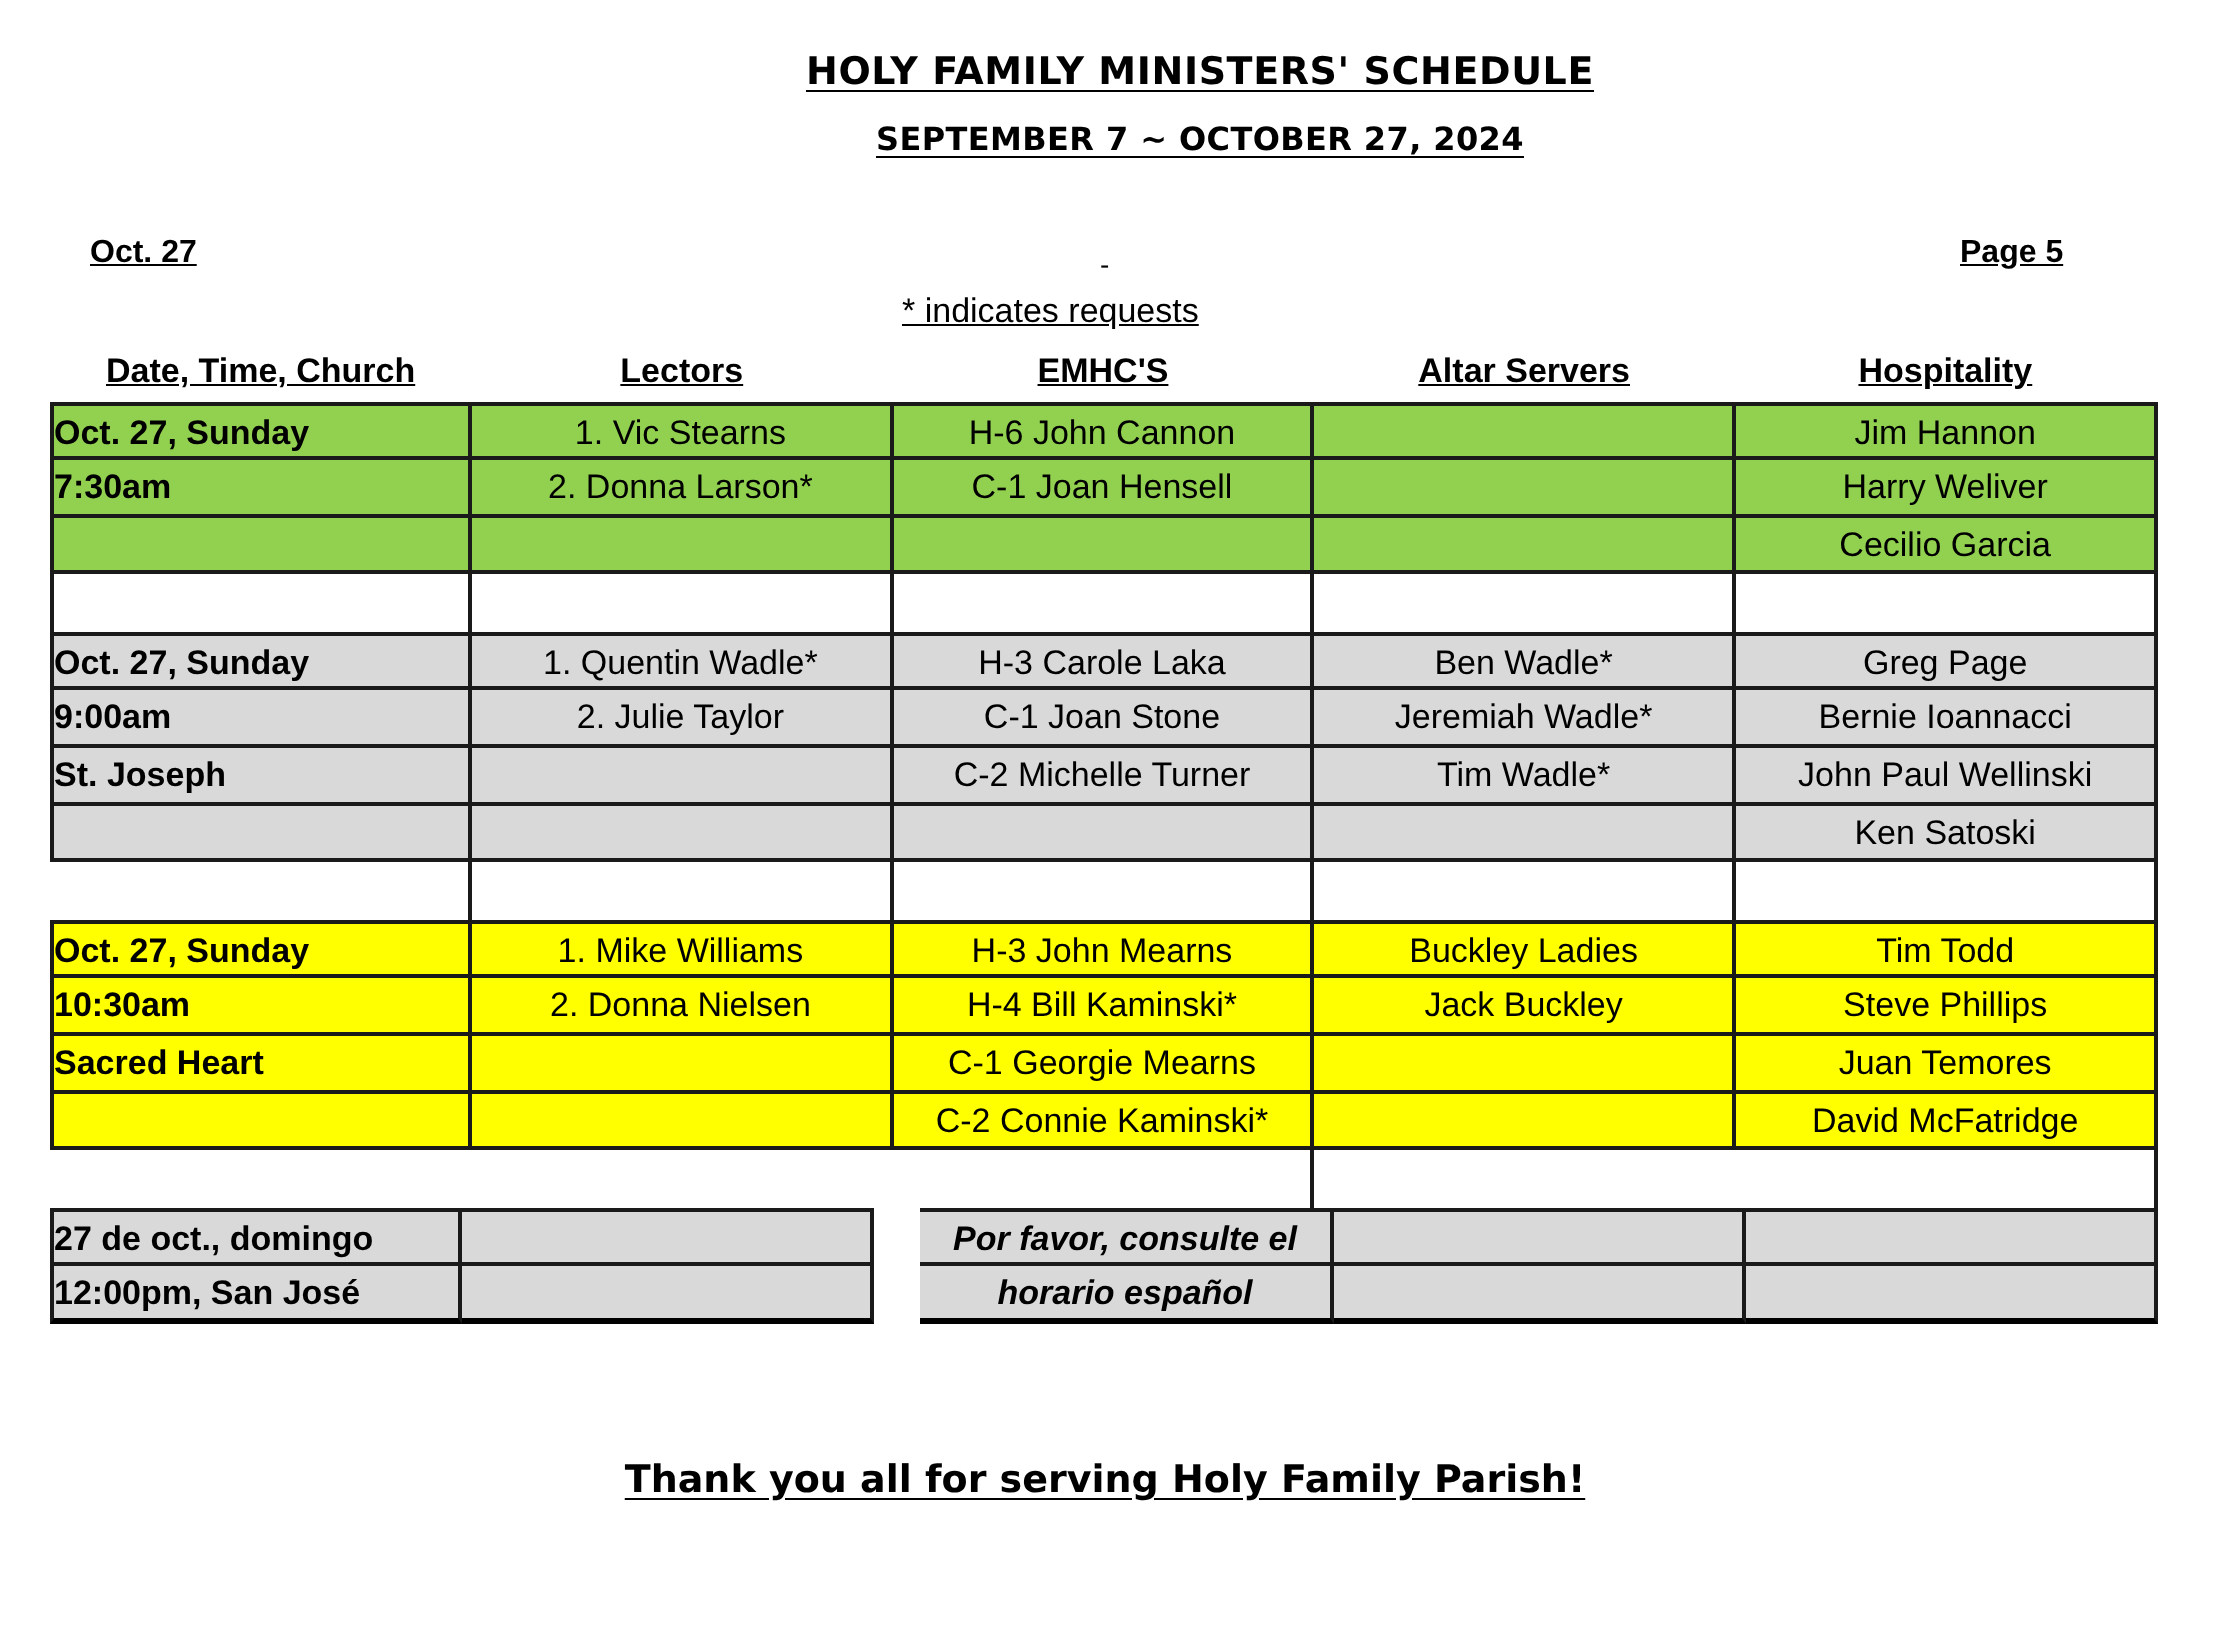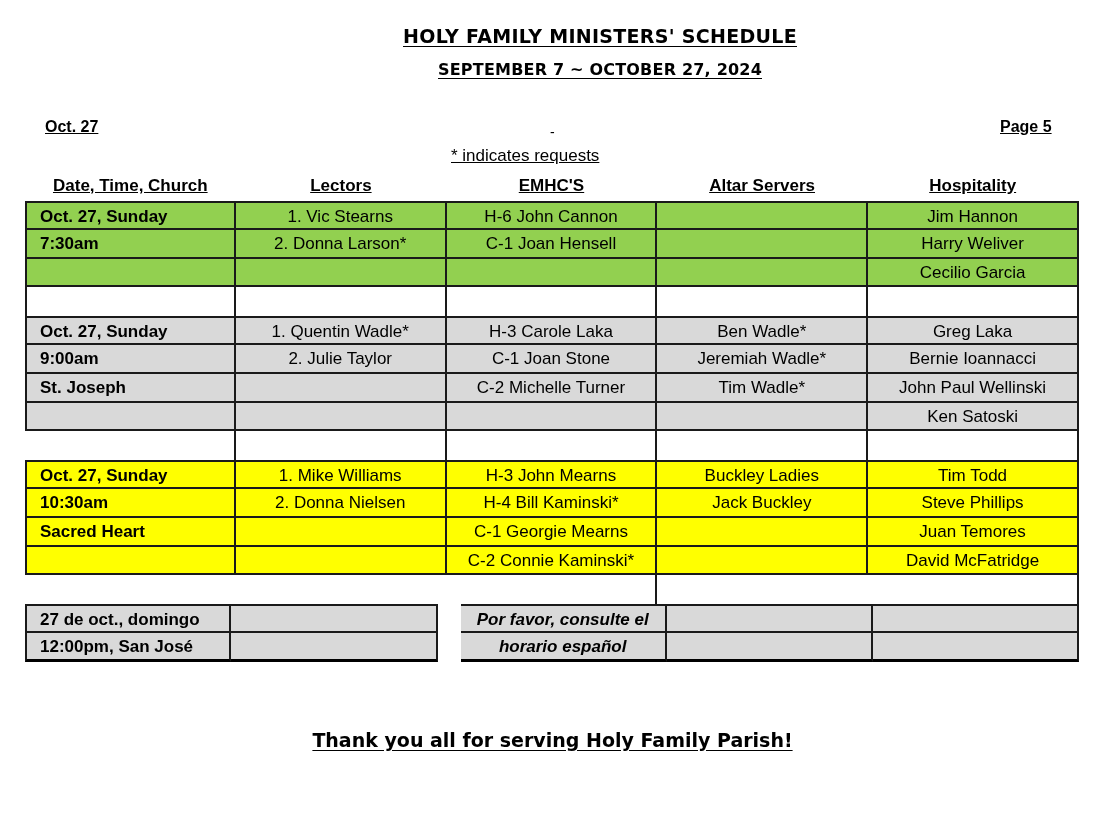--- a/index.html
+++ b/index.html
@@ -8,36 +8,36 @@
 
   .title {
     position: absolute; left: 0; width: 1200px; text-align: center;
     font-family: "DejaVu Sans", sans-serif; font-weight: bold;
     text-decoration: underline; text-underline-offset: 3px;
   }
   .title-main { top: 25px; font-size: 19px; letter-spacing: 0.3px; }
   .title-sub  { top: 60px; font-size: 16px; letter-spacing: 0.2px; }
 
   .hdr-left { position: absolute; left: 30px; top: 118px; font-weight: bold; font-size: 16px; text-decoration: underline; margin-left: 15px; }
-  .hdr-right { position: absolute; left: 1000px; top: 118px; font-weight: bold; font-size: 16px; text-decoration: underline; }
+  .hdr-right { position: absolute; left: 980px; top: 118px; font-weight: bold; font-size: 16px; text-decoration: underline; }
   .hdr-dash { position: absolute; left: 550px; top: 124px; font-size: 14px; }
   .hdr-note { position: absolute; left: 451px; top: 146px; font-size: 17px; text-decoration: underline; }
 
   .col-heads { position: absolute; top: 176px; left: 25px; width: 1053px; height: 24px; display: flex; }
   .col-head { width: 210.6px; text-align: center; font-weight: bold; font-size: 17px; }
   .col-head span { text-decoration: underline; text-align: right; }
 
   .grid { position: absolute; left: 25px; top: 201px; width: 1054px; }
   .row { display: flex; height: 28.8px; }
   .cell {
     width: 210.8px; height: 28.8px; font-size: 17px; line-height: 27px;
     text-align: center; white-space: nowrap; overflow: hidden;
     border-right: 2px solid #1a1a1a; border-bottom: 2px solid #1a1a1a;
   }
-  .cell.first { text-align: left; padding-left: 13px; font-weight: bold; border-left: 2px solid #1a1a1a; }
+  .cell.first { text-align: left; padding-left: 0; font-weight: bold; border-left: 2px solid #1a1a1a; }
   .green .cell { background: #92d050; }
   .gray .cell { background: #d9d9d9; }
   .yellow .cell { background: #ffff00; }
   .block-top .cell { border-top: 2px solid #1a1a1a; }
   .spacer .cell { background: #ffffff; border-bottom: none; }
   .spacer.s2 .cell.first { border-left: none; }
   .spacer.s3 .cell.c0, .spacer.s3 .cell.c1 { border-right: none; }
   .spacer.s3 .cell.first { border-left: none; }
   .spacer.s3 .cell.c3 { border-right: none; }
   .italic { font-style: italic; font-weight: bold; margin-left: 23px; }
@@ -98,21 +98,21 @@
     <div class="cell c2"></div>
     <div class="cell c3"></div>
     <div class="cell c4"></div>
   </div>
 
   <div class="row gray block-top">
     <div class="cell first c0">Oct. 27, Sunday</div>
     <div class="cell c1">1. Quentin Wadle*</div>
     <div class="cell c2">H-3 Carole Laka</div>
     <div class="cell c3">Ben Wadle*</div>
-    <div class="cell c4">Greg Laka</div>
+    <div class="cell c4">Greg Page</div>
   </div>
   <div class="row gray">
     <div class="cell first c0">9:00am</div>
     <div class="cell c1">2.  Julie Taylor</div>
     <div class="cell c2">C-1 Joan Stone</div>
     <div class="cell c3">Jeremiah Wadle*</div>
     <div class="cell c4">Bernie Ioannacci</div>
   </div>
   <div class="row gray">
     <div class="cell first c0">St. Joseph</div>

